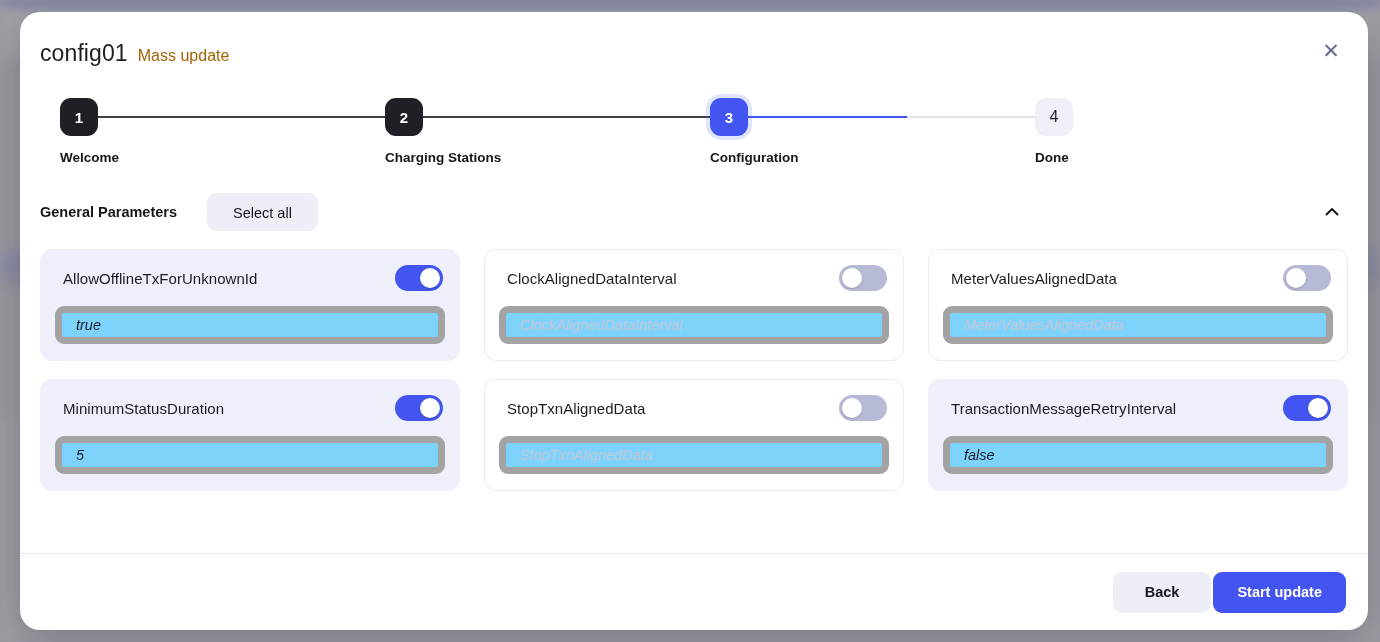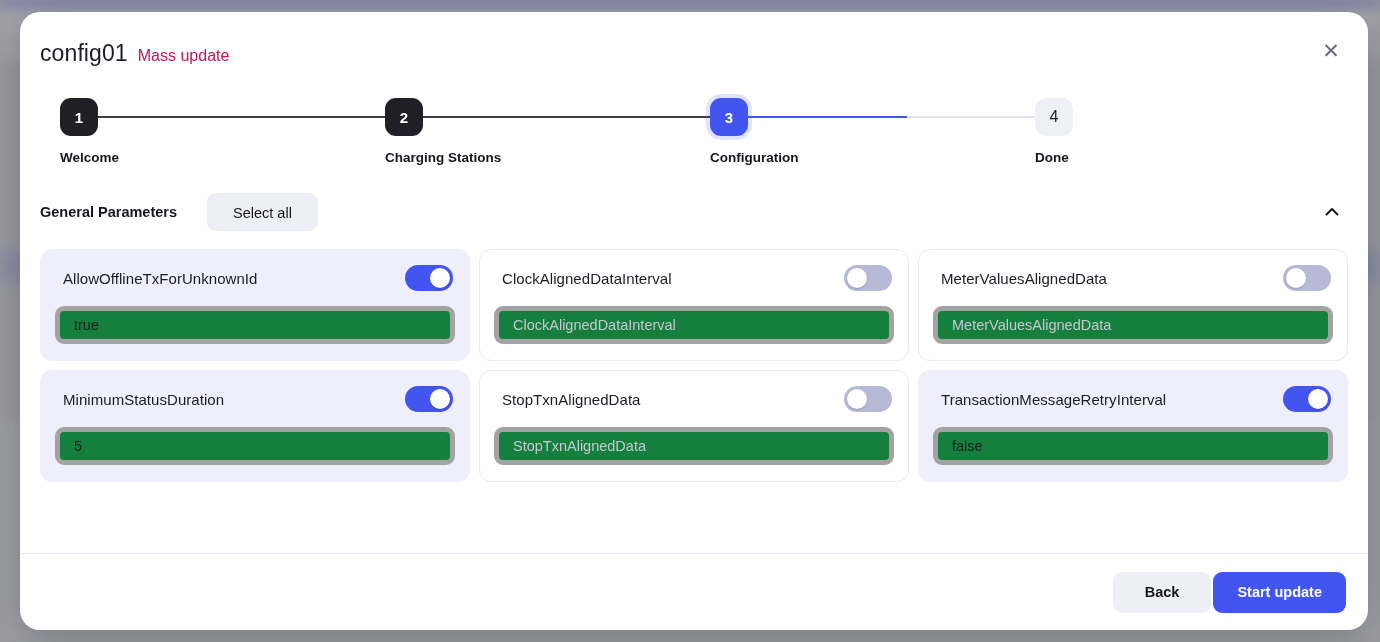--- a/index.html
+++ b/index.html
@@ -63,21 +63,21 @@
   }
   .title-main {
     font-size: 23px;
     font-weight: 400;
     color: #1c1c24;
     letter-spacing: .1px;
   }
   .title-sub {
     font-size: 16px;
     font-weight: 400;
-    color: #be185d;
+    color: #a16207;
     margin-left: 10px;
   }
   .close-btn {
     position: absolute;
     right: 22px;
     top: 24px;
     width: 30px;
     height: 30px;
     border: none;
     background: transparent;
@@ -181,21 +181,20 @@
   }
   .chevron-btn svg { display: block; }
 
   
   .param-grid {
     margin: 17px 20px 0 20px;
     display: grid;
     grid-template-columns: repeat(3, 1fr);
     column-gap: 24px;
     row-gap: 18px;
-    gap: 9px;
   }
   .param-card {
     border-radius: 12px;
     padding: 14px 14px 16px 14px;
     background: #ffffff;
     border: 1px solid #e9e9f2;
   }
   .param-card.selected {
     background: #eeeffa;
     border-color: #eeeffa;
@@ -235,27 +234,28 @@
     background: #ffffff;
     box-shadow: 0 1px 2px rgba(0,0,0,.18);
   }
   .toggle.on .knob { left: 25px; }
 
   .param-input {
     margin-top: 14px;
     width: 100%;
     height: 38px;
     border-radius: 9px;
-    border: 5px solid #a3a3a3;
-    background: #15803d;
+    border: 7px solid #a3a3a3;
+    background: #7dd3fc;
     padding: 0 14px;
     font-size: 14.5px;
     color: #1c1c24;
     font-family: "Liberation Sans", sans-serif;
     outline: none;
+    font-style: italic;
   }
   .param-input::placeholder { color: #c6c6d4; }
 
   
   .modal-footer {
     margin-top: auto;
     border-top: 1px solid #e6e6f3;
     height: 77px;
     display: flex;
     align-items: center;

